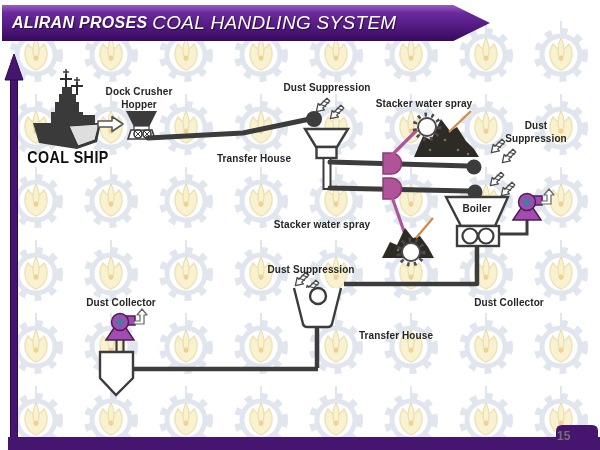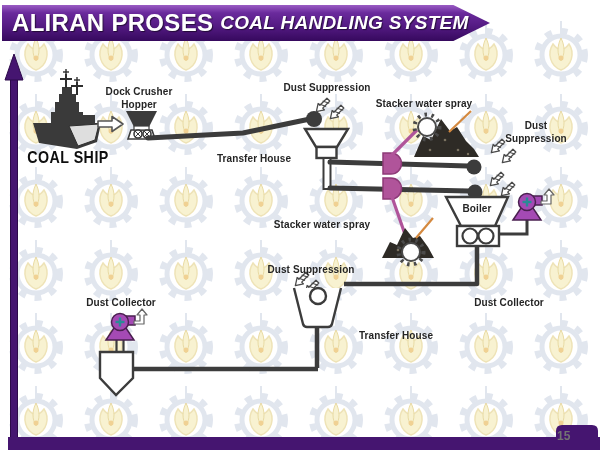--- a/index.html
+++ b/index.html
@@ -5,23 +5,23 @@
   html,body{margin:0;padding:0;background:#fff;}
   .slide{position:relative;width:600px;height:450px;overflow:hidden;background:#fff;
          font-family:"Liberation Sans",sans-serif;}
   .slide svg.diagram{position:absolute;left:0;top:0;z-index:1;}
 
   
   .title-bar{position:absolute;left:2px;top:5px;width:488px;height:36px;z-index:3;
     clip-path:polygon(0 0,92.5% 0,100% 50%,92.5% 100%,0 100%);
     background:linear-gradient(180deg,#9a5cc4 0%,#6a2a9c 22%,#531a82 60%,#36095e 100%);
     display:flex;align-items:center;padding-left:10px;box-sizing:border-box;}
-  .title-bar .t-main{color:#fff;font-weight:bold;font-size:24px;letter-spacing:.3px;
-    text-shadow:1px 1px 1px rgba(0,0,0,.55);white-space:pre;}
-  .title-bar .t-emph{color:#fff;font-weight:bold;font-style:italic;font-size:19px;
+  .title-bar .t-main{color:#fff;font-weight:bold;font-size:16px;letter-spacing:.3px;
+    text-shadow:1px 1px 1px rgba(0,0,0,.55);white-space:pre;font-style:italic;}
+  .title-bar .t-emph{color:#fff;font-weight:normal;font-style:italic;font-size:19px;
     letter-spacing:.3px;text-shadow:1px 1px 1px rgba(0,0,0,.55);}
 
   
   .lbl{position:absolute;z-index:2;transform:translateX(-50%);
     font:bold 10px/1.3 "Liberation Sans",sans-serif;color:#252525;
     white-space:pre-line;text-align:center;letter-spacing:.1px;}
   .lbl.ship-name{font-size:15px;font-weight:900;color:#0e0e0e;letter-spacing:.5px;
     transform:translateX(-50%) scale(.95,1.15);}
 
   

